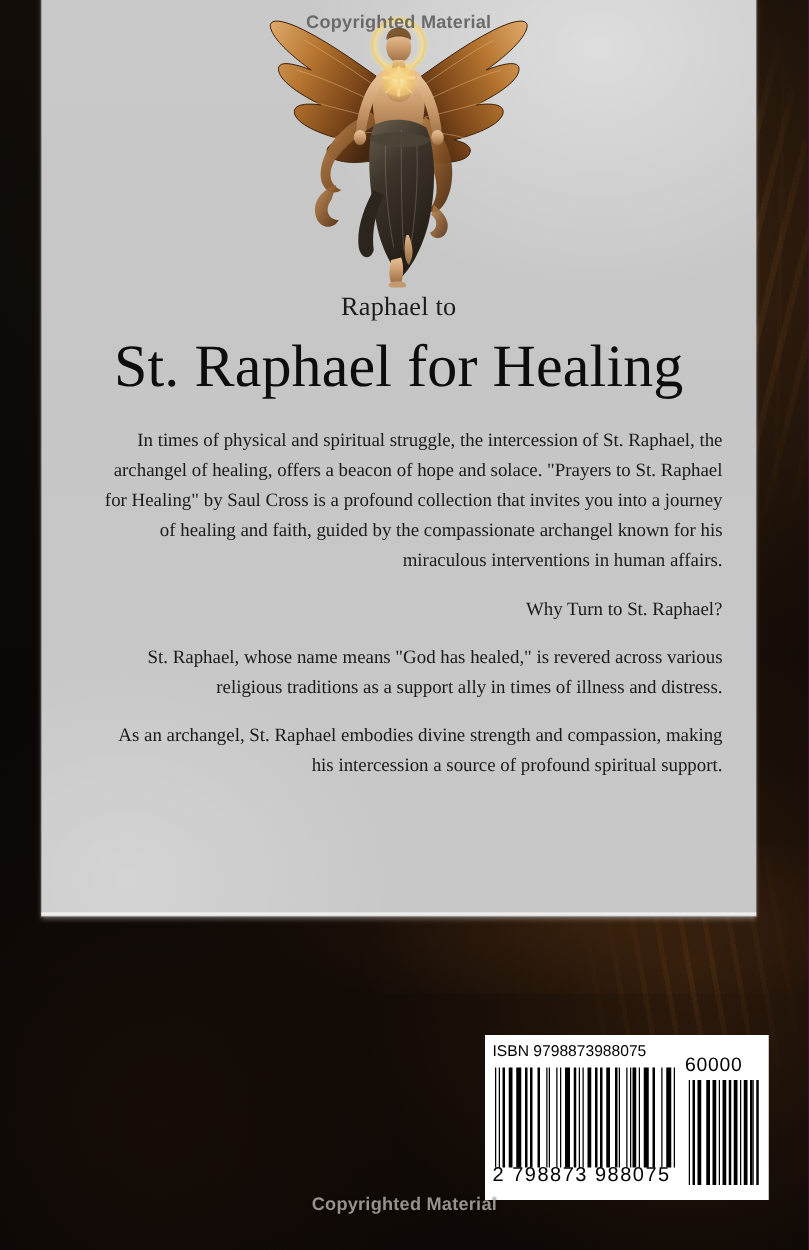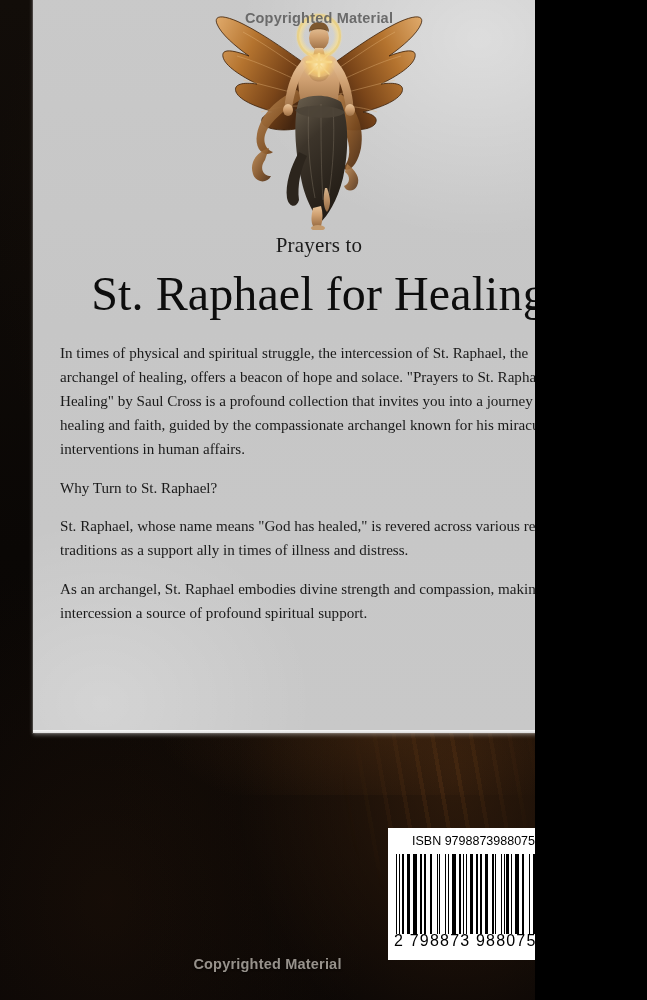--- a/index.html
+++ b/index.html
@@ -10,21 +10,21 @@
   body {
     width: 647px;
     height: 1000px;
     overflow: hidden;
     font-family: "Liberation Serif", "DejaVu Serif", serif;
   }
 
   
   #book-back-cover {
     position: relative;
-    width: 535px;
+    width: 647px;
     height: 1000px;
     background: #a21caf;
     overflow: hidden;
     text-decoration: underline;
   }
   .bg-base {
     position: absolute;
     inset: 0;
     background:
       radial-gradient(120% 80% at 78% 22%, rgba(96,56,22,0.55) 0%, rgba(38,22,9,0.30) 38%, rgba(0,0,0,0) 66%),
@@ -165,43 +165,43 @@
     line-height: 1.15;
     margin-top: 9px;
     color: #0d0d0d;
     letter-spacing: 0.1px;
     white-space: nowrap;
   }
   #blurb {
     margin: 21px 27px 0 27px;
   }
   #blurb p {
-    margin: 0 0 15px 0;
+    margin: 0 0 15px 16px;
     font-size: 15.1px;
     line-height: 1.58;
     color: #1a1a1a;
-    text-align: left;
+    text-align: right;
   }
   #blurb p:last-child { margin-bottom: 0; }
 
   
   #barcode-block {
     position: absolute;
     left: 388px;
     top: 828px;
     width: 227px;
     height: 132px;
     background: #ffffff;
     z-index: 20;
     padding: 0;
     box-sizing: border-box;
   }
   #isbn-text {
     position: absolute;
-    left: 24px;
+    left: 6px;
     top: 6px;
     font-family: "Liberation Sans", "DejaVu Sans", sans-serif;
     font-size: 12.5px;
     color: #000;
     white-space: nowrap;
   }
   #ean-bars {
     position: absolute;
     left: 8px;
     top: 26px;
@@ -362,21 +362,21 @@
 
         <path d="M100 150 C92 164 86 182 88 196 C90 206 98 206 100 198 C98 184 102 166 108 154 Z" fill="#2c251d"></path>
 
         <path d="M114 206 C112 214 112 220 114 224 L122 224 C124 218 124 210 122 204 Z" fill="url(#skinG)"></path>
         <ellipse cx="119" cy="226" rx="7" ry="3" fill="#c39a6d"></ellipse>
         <path d="M128 186 C132 196 132 204 128 210 C124 206 124 194 126 186 Z" fill="url(#skinG)" opacity="0.9"></path>
       </svg>
     </div>
 
     <div id="cover-text">
-      <div id="series-label">Prayers to</div>
+      <div id="series-label">Raphael to</div>
       <div id="book-title">St. Raphael for Healing</div>
 
       <div id="blurb">
         <p>In times of physical and spiritual struggle, the intercession of St. Raphael, the archangel of healing, offers a beacon of hope and solace. "Prayers to St. Raphael for Healing" by Saul Cross is a profound collection that invites you into a journey of healing and faith, guided by the compassionate archangel known for his miraculous interventions in human affairs.</p>
         <p>Why Turn to St. Raphael?</p>
         <p>St. Raphael, whose name means "God has healed," is revered across various religious traditions as a support ally in times of illness and distress.</p>
         <p>As an archangel, St. Raphael embodies divine strength and compassion, making his intercession a source of profound spiritual support.</p>
       </div>
     </div>
 

